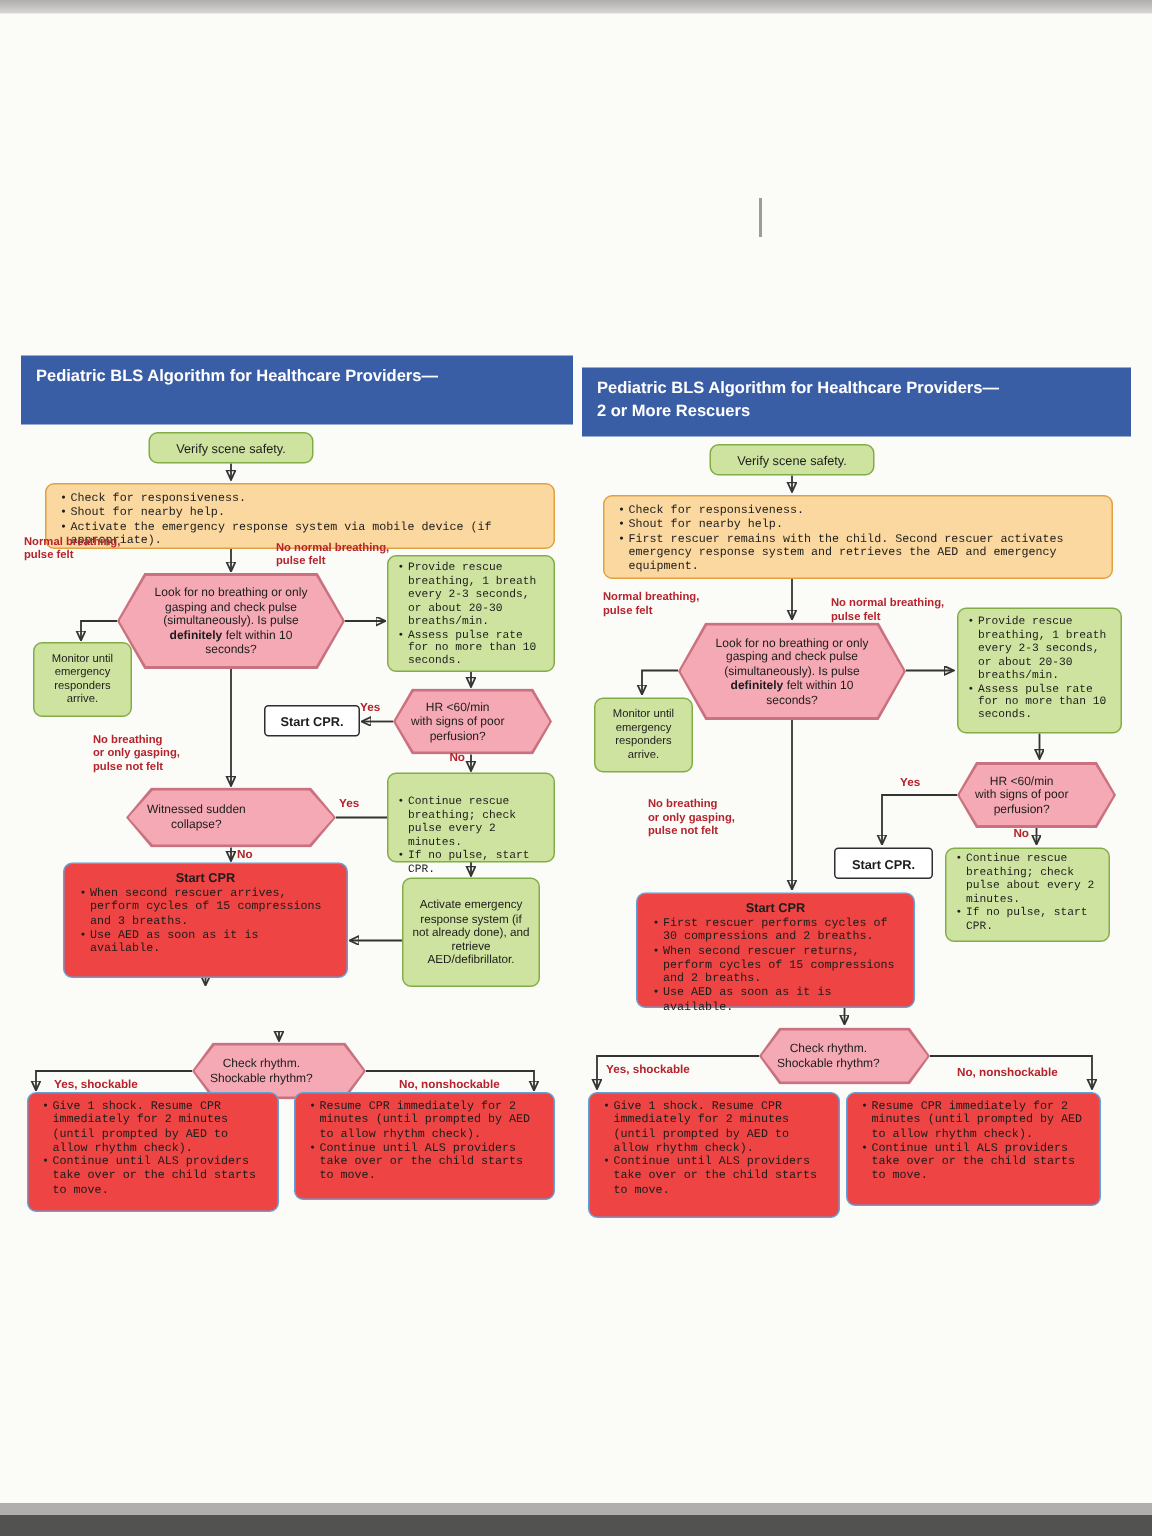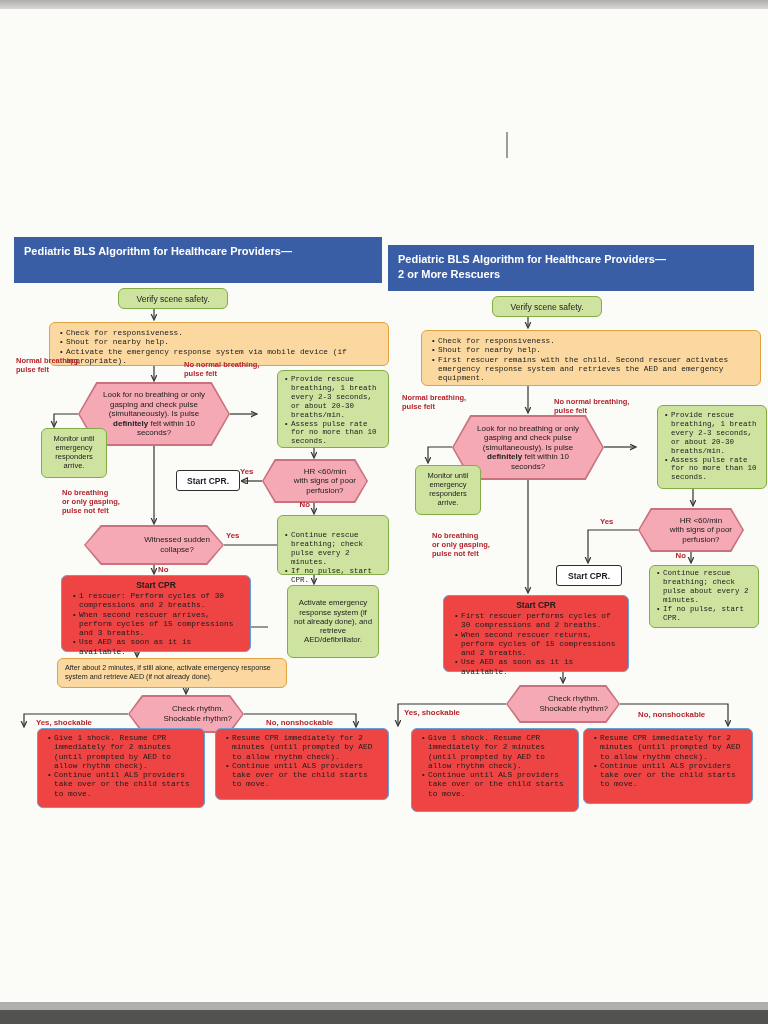--- a/index.html
+++ b/index.html
@@ -8,42 +8,42 @@
         font-family:"Liberation Sans", sans-serif;color:#1c1c1c;}
   .strip-top{position:absolute;left:0;top:0;width:768px;height:9px;
              background:linear-gradient(#aeadab,#d8d7d5);}
   .strip-bottom-light{position:absolute;left:0;top:1002px;width:768px;height:8px;background:#b0afad;}
   .strip-bottom-dark{position:absolute;left:0;top:1010px;width:768px;height:14px;background:#525251;}
   .scan-mark{position:absolute;left:506px;top:132px;width:2px;height:26px;background:#9d9c9a;}
 
   .panel{position:absolute;}
   .hdr{position:absolute;background:#3a5ea6;color:#ffffff;font-weight:bold;
        font-size:11px;line-height:14.5px;padding:7px 10px 0 10px;box-sizing:border-box;}
-  .bx{position:absolute;box-sizing:border-box;border-radius:6px;margin-left:19px;}
+  .bx{position:absolute;box-sizing:border-box;border-radius:6px;}
   .green{background:#cfe3a0;border:1.2px solid #82ad46;}
   .orange{background:#fbd8a0;border:1.2px solid #e0a143;}
   .blue{background:#ef4444;border:1.2px solid #63a1d8;}
   .white-box{position:absolute;box-sizing:border-box;background:#ffffff;border:1.3px solid #2e2e2e;
              border-radius:3px;display:flex;align-items:center;justify-content:center;
              font-weight:bold;font-size:8.5px;}
   .ctr{display:flex;align-items:center;justify-content:center;text-align:center;}
   .pre{white-space:pre-line;}
   .fs78{font-size:7.8px;line-height:9.3px;}
   .fs75{font-size:7.5px;line-height:8.8px;}
   .fs85{font-size:8.5px;}
   .bullets{margin:0;padding:0;list-style:none;font-size:7.8px;line-height:9.3px;text-align:left;}
   .bullets li{position:relative;padding-left:8px;font-family:Liberation Mono, monospace;}
   .bullets li::before{content:"\2022";position:absolute;left:1px;top:0;}
   .bullets.sm{font-size:7.5px;line-height:8.9px;}
   .hex{position:absolute;}
   .hex-in{position:absolute;inset:0;background:#c9717e;
           clip-path:polygon(12% 0%,88% 0%,100% 50%,88% 100%,12% 100%,0% 50%);}
   .hex-in::after{content:"";position:absolute;inset:1.6px;background:#f4a9b4;
           clip-path:polygon(12% 0%,88% 0%,100% 50%,88% 100%,12% 100%,0% 50%);}
-  .hex-text{position:absolute;inset:0;display:flex;align-items:center;justify-content:flex-end;
+  .hex-text{position:absolute;inset:0;display:flex;align-items:center;justify-content:flex-start;
             text-align:center;padding:2px 18px;font-size:8px;line-height:9.6px;}
   .rl{position:absolute;color:#b5232c;font-weight:bold;font-size:7.5px;line-height:9px;
       white-space:pre-line;}
   .rl.lg{font-size:7.8px;}
   .cpr-title{font-weight:bold;font-size:8.5px;text-align:center;margin:3px 0 2px 0;}
   .conn{position:absolute;left:0;top:0;}
   .conn path{fill:none;stroke:#333333;stroke-width:1.2;}
 </style>
 </head>
 <body>
@@ -150,27 +150,25 @@
     <div class="rl lg" style="left:212px;top:294px;width:24px">Yes</div>
     <div class="rl lg" style="left:144px;top:328px;width:24px">No</div>
 
     <div class="bx green ctr fs78" style="left:254px;top:348px;width:92px;height:73px;padding:3px 5px">
       <span>Activate emergency response system (if not already done), and retrieve AED/defibrillator.</span>
     </div>
 
     <div class="bx blue" style="left:28px;top:338px;width:190px;height:77px;padding:1px 9px">
       <div class="cpr-title">Start CPR</div>
       <ul class="bullets">
-          <li>1 rescuer: Perform cycles of 30 compressions and 2 breaths.</li>
           <li>When second rescuer arrives, perform cycles of 15 compressions and 3 breaths.</li>
           <li>Use AED as soon as it is available.</li>
         </ul>
     </div>
 
-    <div class="bx orange" style="left:24px;top:421px;width:230px;height:30px;padding:4px 7px;font-size:7.2px;line-height:9px">After about 2 minutes, if still alone, activate emergency response system and retrieve AED (if not already done).</div>
 
     <div class="hex" style="left:114px;top:458px;width:116px;height:38px">
       <div class="hex-in"></div>
       <div class="hex-text pre" style="padding:2px 12px">Check rhythm.
 Shockable rhythm?</div>
     </div>
 
     <div class="rl lg" style="left:22px;top:481px;width:80px;text-align:left">Yes, shockable</div>
     <div class="rl lg" style="left:252px;top:481px;width:100px;text-align:left">No, nonshockable</div>
 

